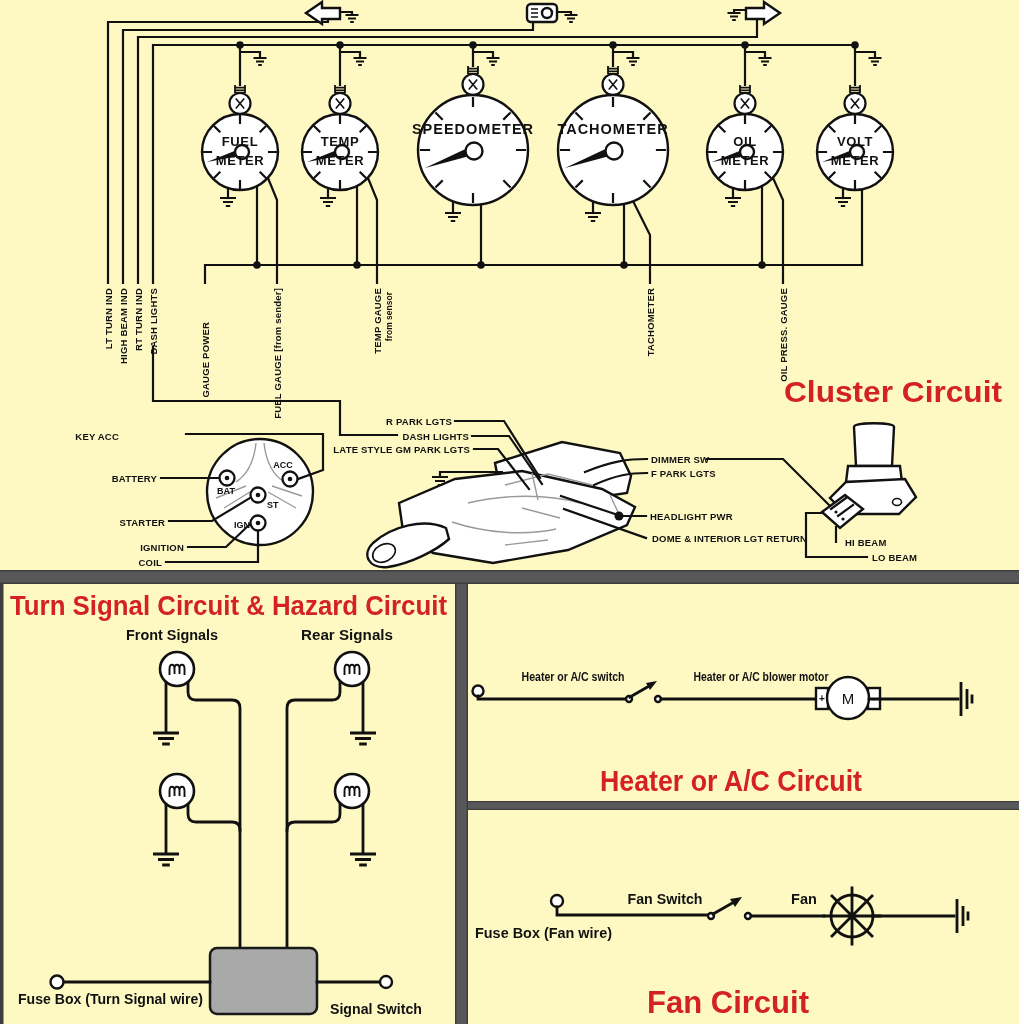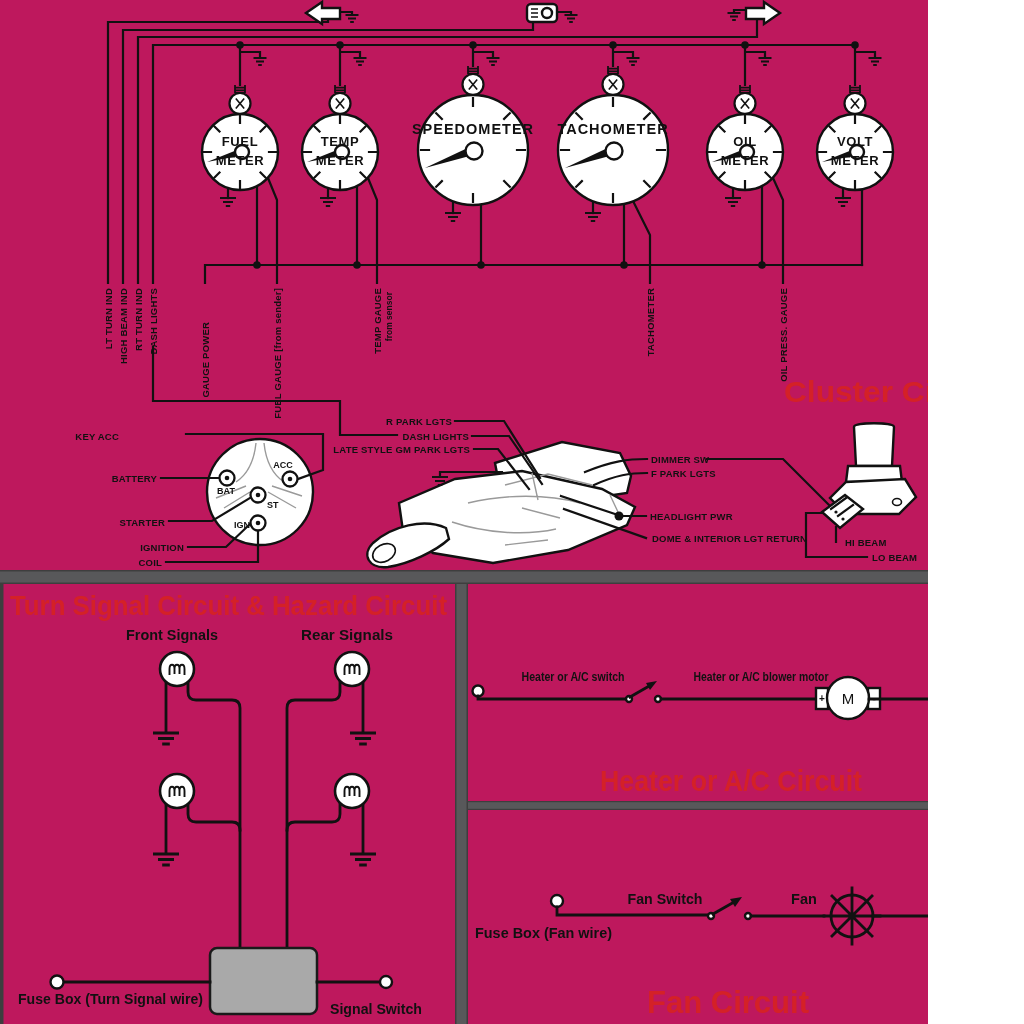--- a/index.html
+++ b/index.html
@@ -1,16 +1,16 @@
 <!DOCTYPE html>
 <html style="--c-red: #d42127; --c-divider: #58585a; --c-flasher_box: #a9a9a9; --c-wire: #111111; --c-detail_gray: #9a9a9a;"><head>
 <meta charset="utf-8">
 <style>
   html,body{margin:0;padding:0;background:#fff;}
-  .stage{position:relative;width:928px;height:1024px;background:#be185d;overflow:hidden;}
+  .stage{position:relative;width:1019px;height:1024px;background:#fef9c3;overflow:hidden;}
   svg{position:absolute;left:0;top:0;}
   .w{stroke:#111;stroke-width:2.2;fill:none;stroke-linecap:square;}
   .w2{stroke:#111;stroke-width:2.8;fill:none;stroke-linecap:square;}
   .shape{fill:#fff;stroke:#111;stroke-width:2.4;}
   .thin{stroke:#9a9a9a;stroke-width:1.4;fill:none;}
   text{font-family:"Liberation Sans","DejaVu Sans",sans-serif;fill:#111;}
   .vlab{font-size:9.5px;font-weight:700;letter-spacing:.2px;}
   .vlab2{font-size:8.5px;font-weight:700;}
   .slab{font-size:9.5px;font-weight:700;letter-spacing:.2px;}
   .term-lab{font-size:9px;font-weight:700;}

